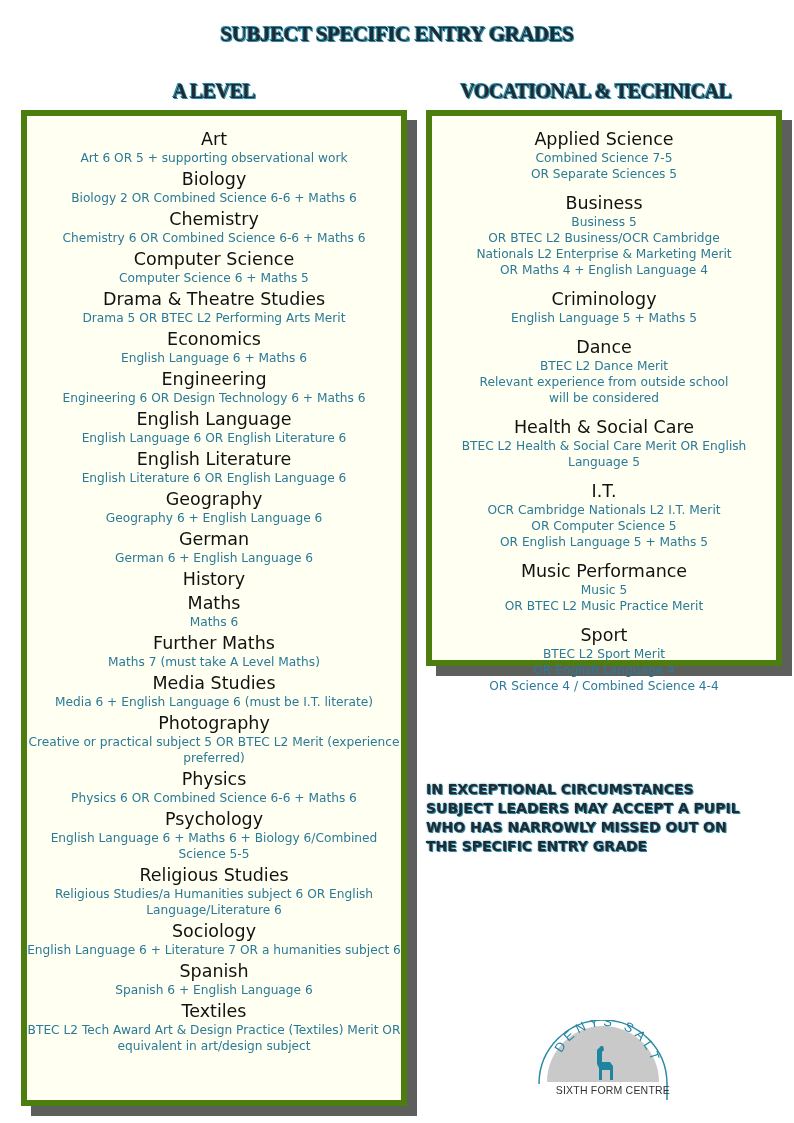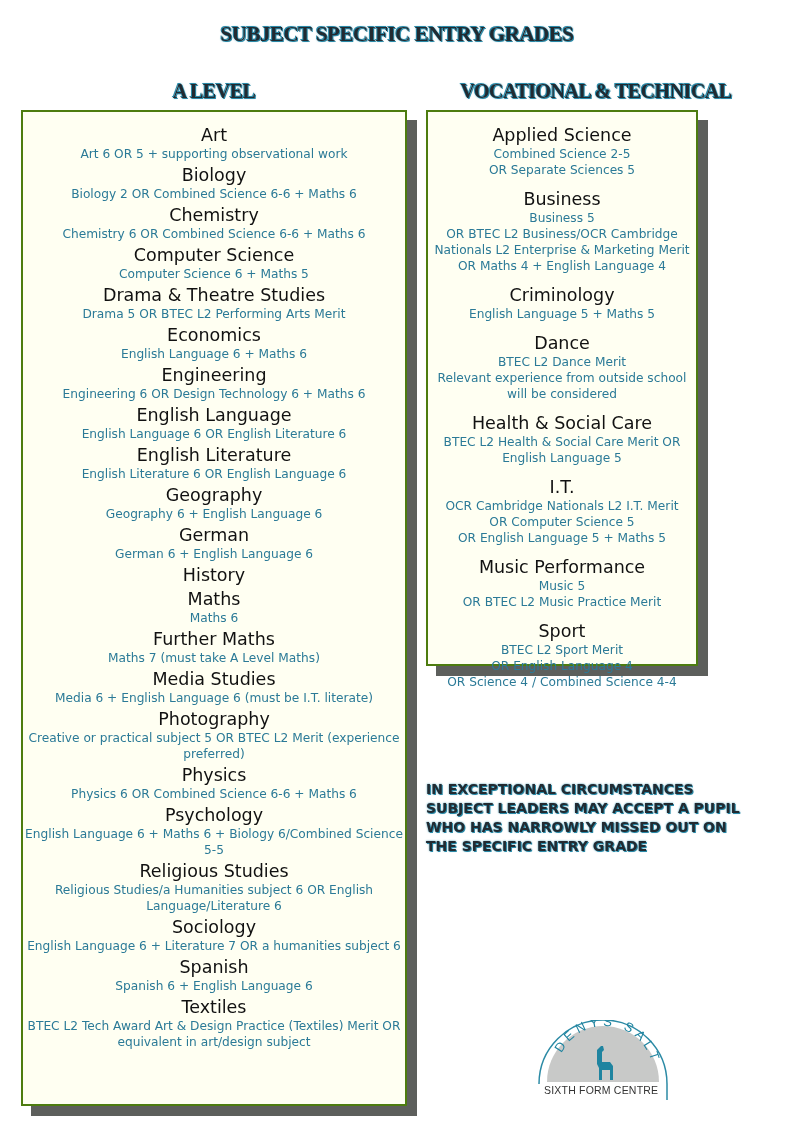--- a/index.html
+++ b/index.html
@@ -10,40 +10,40 @@
     .heading {
       position: absolute; text-align: center; font-weight: 900; color: #222a31;
       font-family: Liberation Serif, serif; letter-spacing: -0.5px;
       text-shadow: 0 0 2px #2a8aa8, 1px 1px 0 #2a8aa8, -1px -1px 0 #2a8aa8;
     }
     #main-title { top: 22px; left: 0; width: 794px; font-size: 21px; }
     #alevel-title { top: 80px; left: 21px; width: 386px; font-size: 20px; }
     #voc-title { top: 80px; left: 426px; width: 340px; font-size: 20px; }
 
     .box {
-      position: absolute; background: #fffff2; border: 2px solid #4d7c0f;
+      position: absolute; background: #fffff2; border: 6px solid #4d7c0f;
       box-shadow: 10px 10px 0 #5d5f5c; box-sizing: border-box; text-align: center;
     }
     #alevel-box { left: 21px; top: 110px; width: 386px; height: 996px; padding-top: 12px; }
-    #voc-box { left: 426px; top: 110px; width: 272px; height: 556px; padding-top: 12px; }
+    #voc-box { left: 426px; top: 110px; width: 356px; height: 556px; padding-top: 12px; }
 
     .subj { margin: 0; }
     .subj-name { font-size: 17.5px; color: #111; line-height: 22px; }
     .subj-req { font-size: 12.2px; color: #2b7a97; line-height: 16px; padding: 0 0; }
     #alevel-box .subj { margin-bottom: 2px; }
     #voc-box .subj { margin-bottom: 10px; }
 
     #note {
       position: absolute; left: 426px; top: 780px; width: 340px; text-align: left;
       font-size: 14px; line-height: 19px; font-weight: 900; color: #222a31;
       text-shadow: 0 0 2px #2a8aa8, 1px 1px 0 #2a8aa8;
     }
     #logo { position: absolute; left: 535px; top: 1020px; width: 140px; height: 85px; }
     #logo-text {
-      position: absolute; left: 9px; top: 64px; width: 135px; text-align: left;
+      position: absolute; left: 0; top: 64px; width: 135px; text-align: right;
       font-size: 10.5px; color: #333; font-family: "Liberation Sans", sans-serif; letter-spacing: 0.2px;
     }
   </style>
 </head>
 <body>
 
 <div id="main-title" class="heading">SUBJECT SPECIFIC ENTRY GRADES</div>
 <div id="alevel-title" class="heading">A LEVEL</div>
 <div id="voc-title" class="heading">VOCATIONAL &amp; TECHNICAL</div>
 
@@ -132,21 +132,21 @@
       <div class="subj-req">Spanish 6 + English Language 6</div>
     </div>
     <div class="subj">
       <div class="subj-name">Textiles</div>
       <div class="subj-req">BTEC L2 Tech Award Art &amp; Design Practice (Textiles) Merit OR equivalent in art/design subject</div>
     </div>
   </div>
 <div id="voc-box" class="box">
     <div class="subj">
       <div class="subj-name">Applied Science</div>
-      <div class="subj-req">Combined Science 2-5</div>
+      <div class="subj-req">Combined Science 7-5</div>
       <div class="subj-req">OR Separate Sciences 5</div>
     </div>
     <div class="subj">
       <div class="subj-name">Business</div>
       <div class="subj-req">Business 5</div>
       <div class="subj-req">OR BTEC L2 Business/OCR Cambridge</div>
       <div class="subj-req">Nationals L2 Enterprise &amp; Marketing Merit</div>
       <div class="subj-req">OR Maths 4 + English Language 4</div>
     </div>
     <div class="subj">

